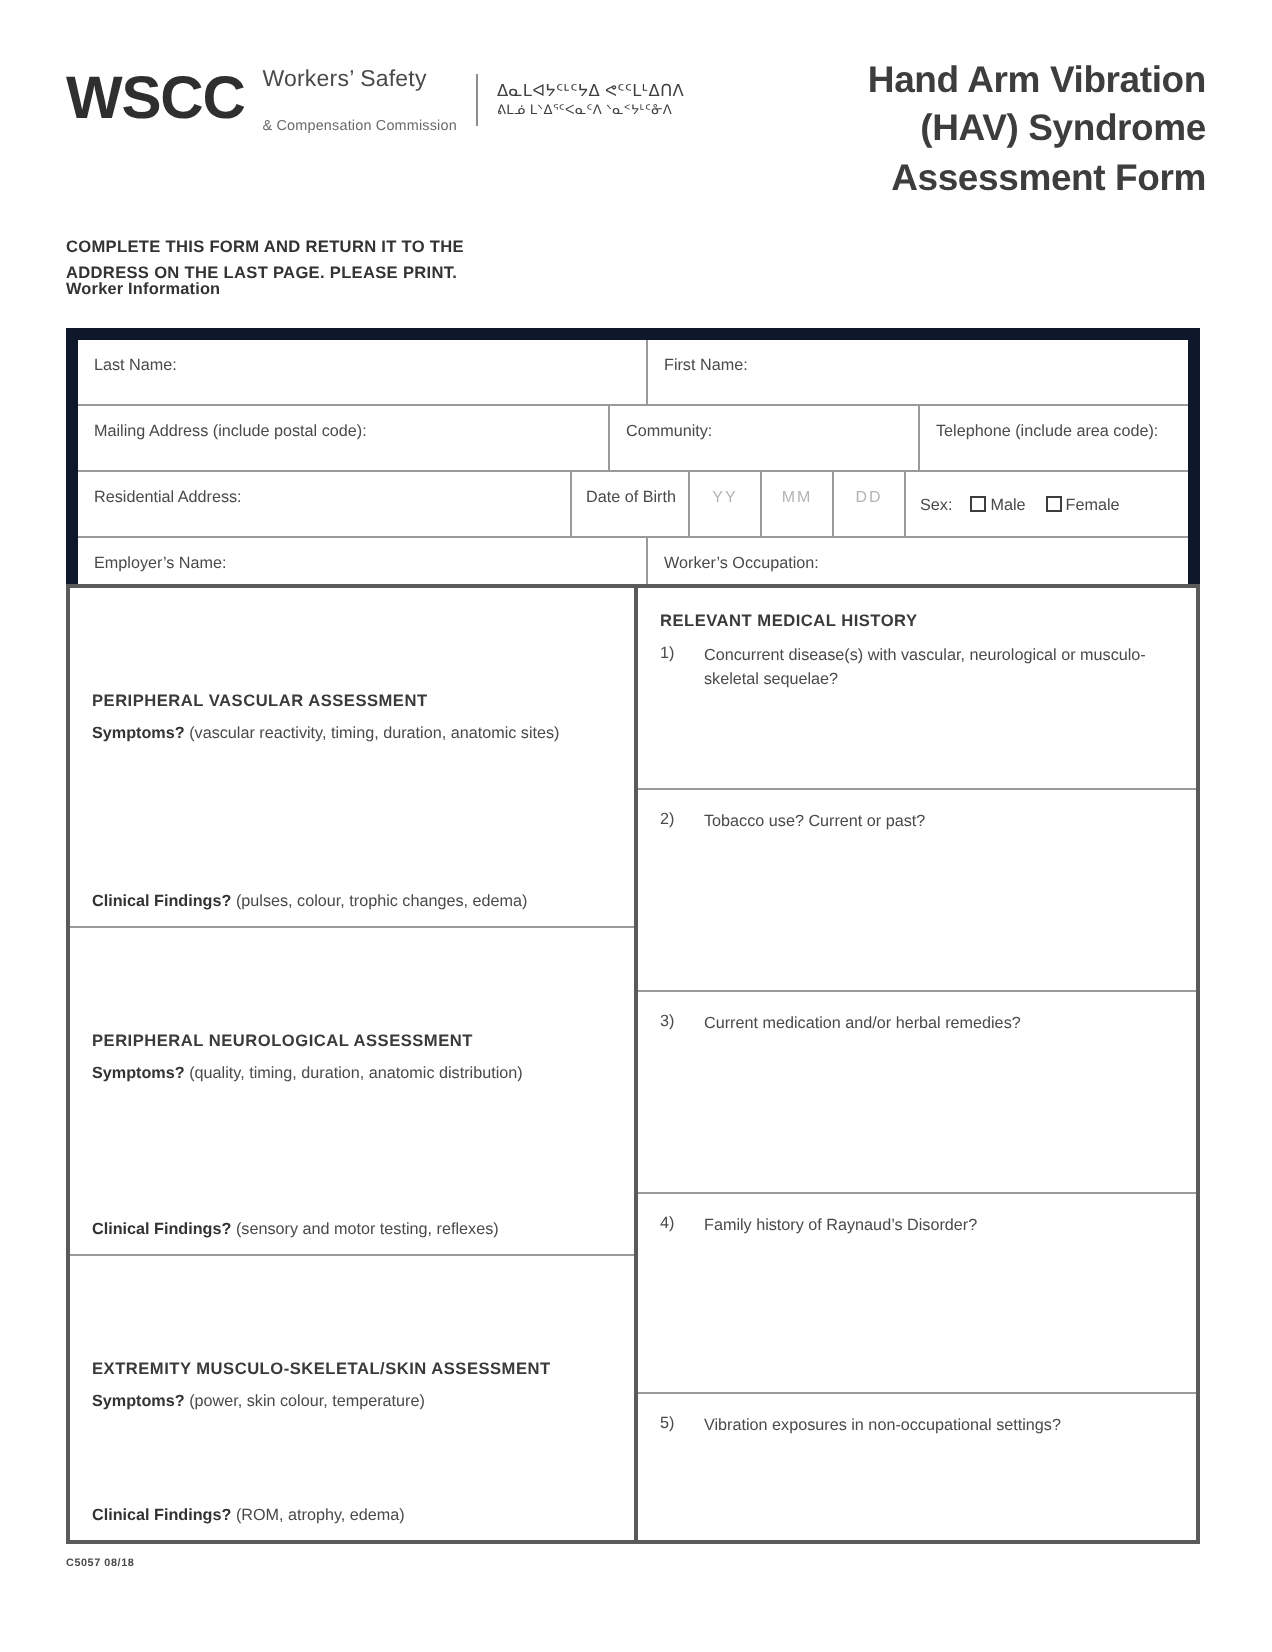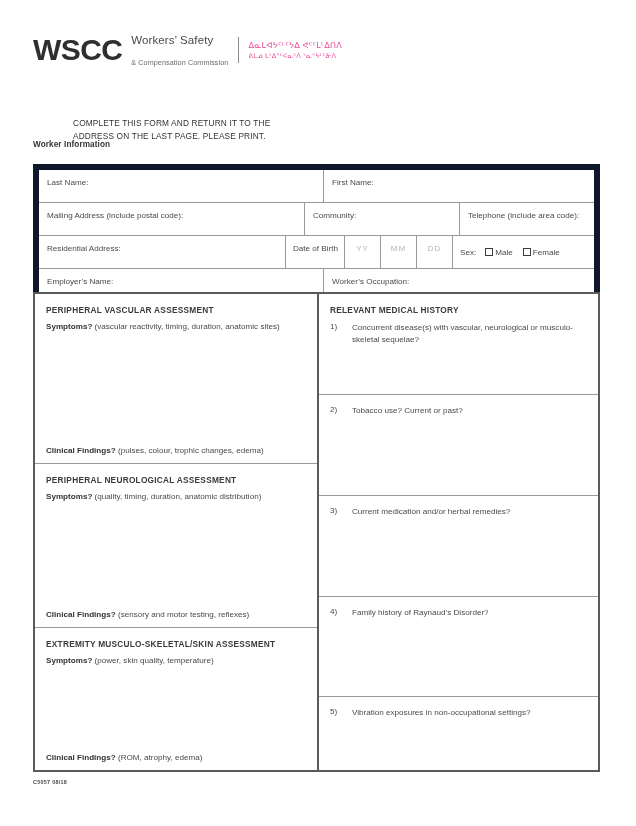--- a/index.html
+++ b/index.html
@@ -63,21 +63,21 @@
     margin-top: 12px;
   }
   .logo-divider {
     width: 1px;
     height: 26px;
     background: #8d8d8d;
     margin: 0 9px 0 10px;
   }
   .logo-syll {
     line-height: 1.3;
-    color: #ec4899;
+    color: #404040;
   }
   .logo-syll .s1 { font-size: 8.2px; letter-spacing: 0.2px; }
   .logo-syll .s2 { font-size: 6.6px; letter-spacing: 0.2px; }
 
   .form-title {
     position: absolute;
     right: 0;
     top: 0;
     width: 300px;
     text-align: right;
@@ -88,25 +88,24 @@
     letter-spacing: -0.2px;
   }
 
   
   .instruct {
     position: absolute;
     left: 33px;
     top: 117px;
     width: 225px;
     font-size: 8.3px;
-    font-weight: normal;
+    font-weight: bold;
     line-height: 1.55;
     letter-spacing: 0.15px;
     color: #333;
-    margin-left: 40px;
   }
   .claimrow {
     position: absolute;
     left: 266px;
     top: 115px;
     width: 334px;
     height: 27px;
     display: flex;
     border: 1px solid #9a9a9a;
     box-sizing: border-box;
@@ -217,20 +216,21 @@
     padding: 11px 10px 8px 11px;
     position: relative;
   }
   .lblock.last { border-bottom: none; }
   .lblock .head {
     font-size: 8.3px;
     font-weight: bold;
     color: #3a3a3a;
     letter-spacing: 0.25px;
     margin-bottom: 6px;
+    margin-top: 40px;
   }
   .lblock .sym {
     font-size: 8.1px;
     color: #4a4a4a;
     line-height: 1.45;
   }
   .lblock .sym b { font-weight: bold; color: #333; }
   .lblock .findings {
     position: absolute;
     left: 11px;
@@ -294,20 +294,25 @@
         <div class="l1">Workers’ Safety</div>
         <div class="l2">&amp; Compensation Commission</div>
       </div>
       <div class="logo-divider"></div>
       <div class="logo-syll">
         <div class="s1">ᐃᓇᒪᐊᔭᑦᒻᑦᔭᐃ ᕙᑦᑦᒪᒻᐃᑎᐱ</div>
         <div class="s2">ᕕᒪᓅ ᒪᐠᐃᕐᑦᐸᓇᑦᐱ ᐠᓇᑉᔭᒻᑦᓁᐱ</div>
       </div>
     </div>
 
+    <div class="form-title">
+      <div>Hand Arm Vibration</div>
+      <div>(HAV) Syndrome</div>
+      <div>Assessment Form</div>
+    </div>
   </div>
 
   <div class="instruct">
     <div>COMPLETE THIS FORM AND RETURN IT TO THE</div>
     <div>ADDRESS ON THE LAST PAGE. PLEASE PRINT.</div>
   </div>
 
 
   <div class="section-label">Worker Information</div>
 
@@ -375,21 +380,21 @@
         <div class="findings">
           <b>Clinical Findings?</b>
           <span>(sensory and motor testing, reflexes)</span>
         </div>
       </div>
 
       <div class="lblock last" style="flex:1;">
         <div class="head">EXTREMITY MUSCULO-SKELETAL/SKIN ASSESSMENT</div>
         <div class="sym">
           <b>Symptoms?</b>
-          <span>(power, skin quality, temperature)</span>
+          <span>(power, skin colour, temperature)</span>
         </div>
         <div class="findings">
           <b>Clinical Findings?</b>
           <span>(ROM, atrophy, edema)</span>
         </div>
       </div>
 
     </div>
 
     <div class="col-right">

